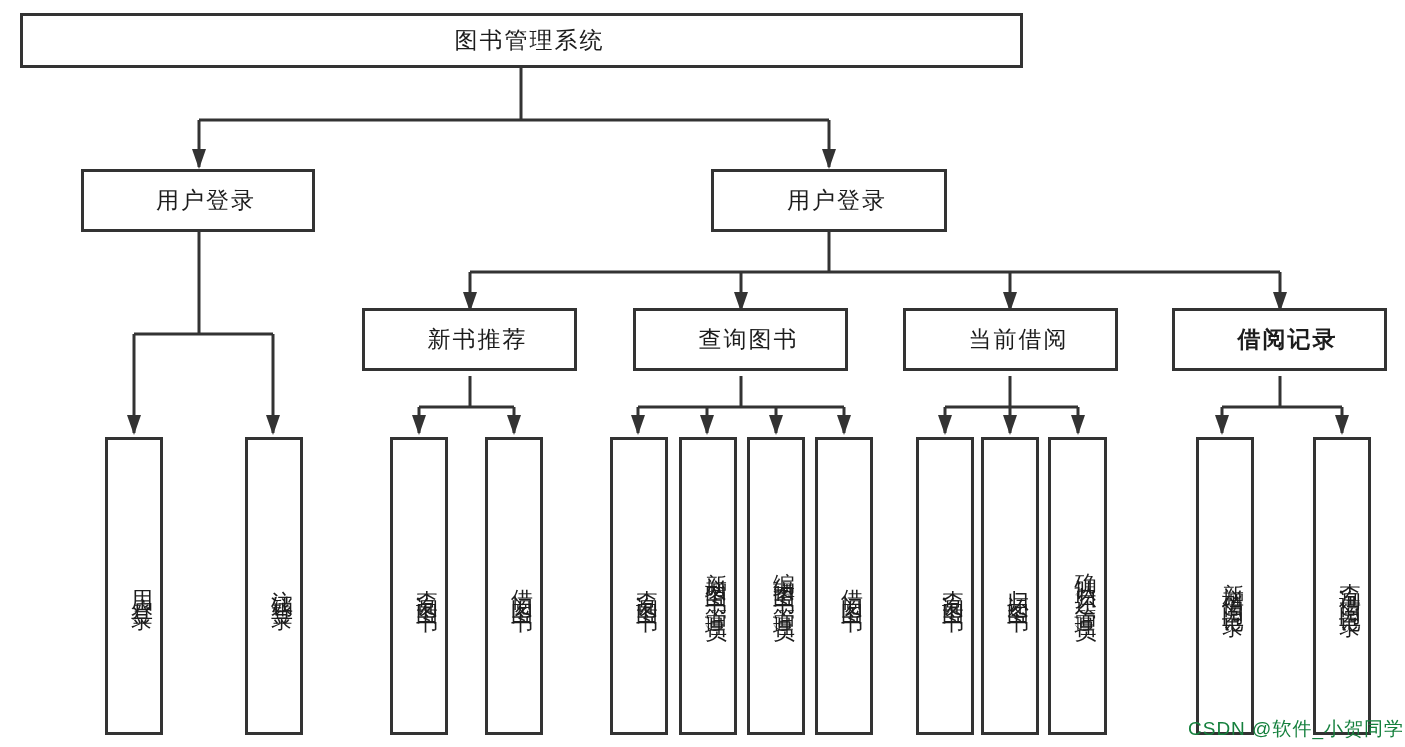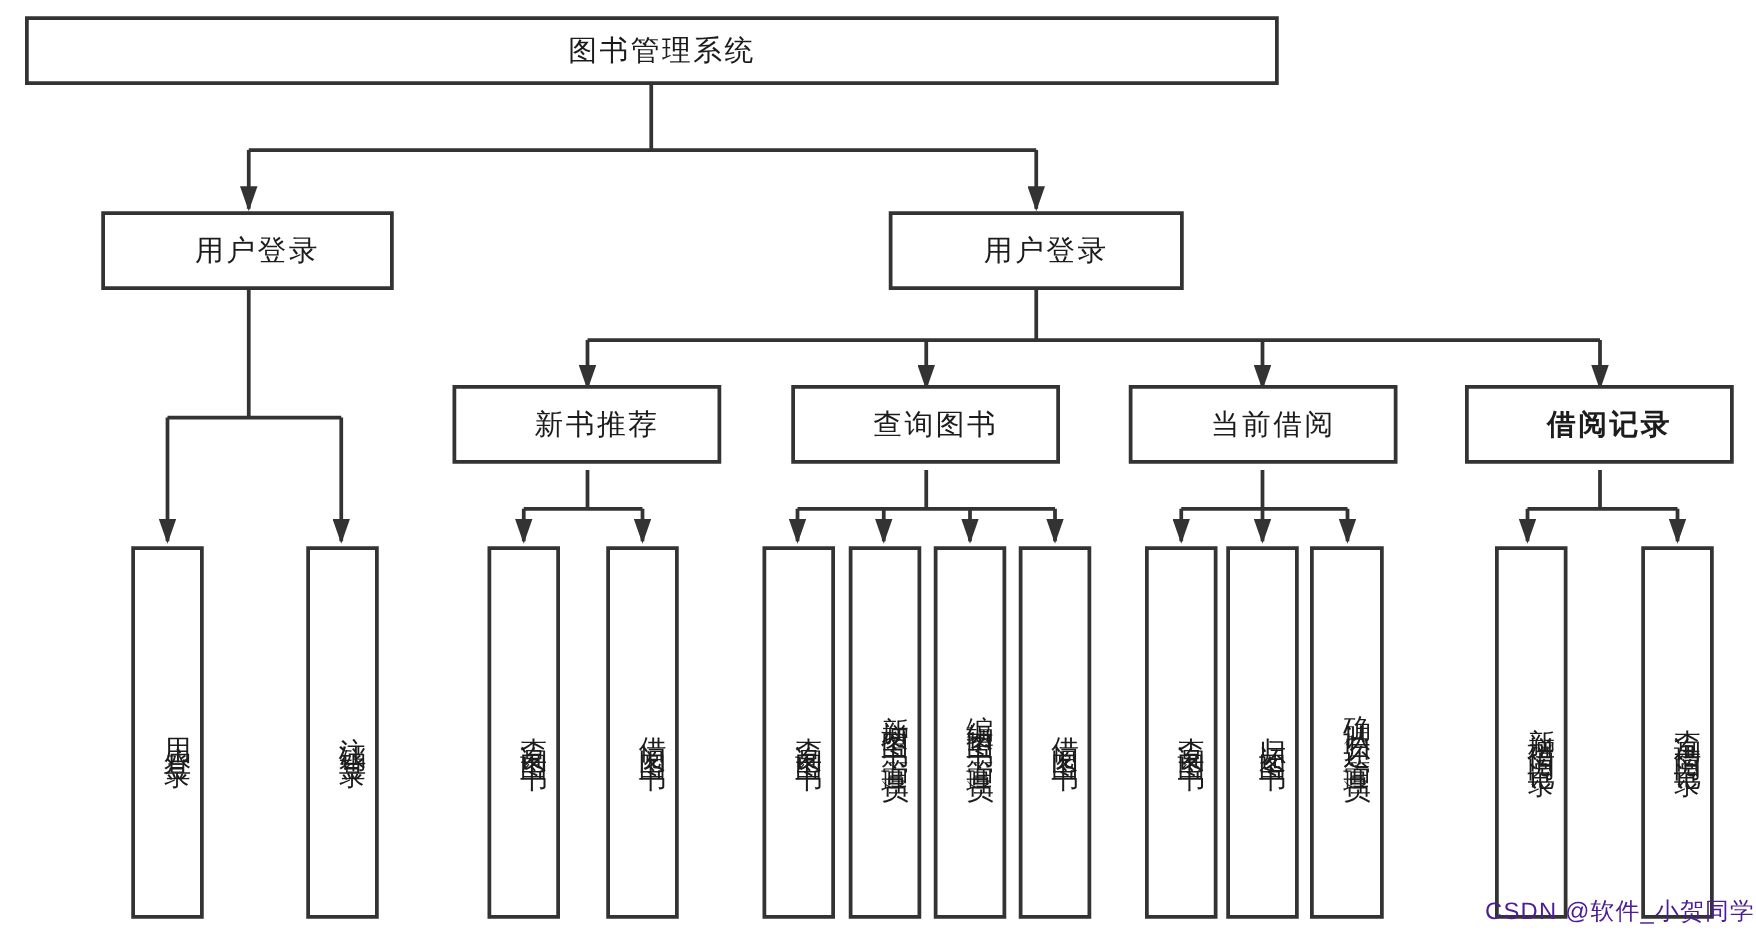--- a/index.html
+++ b/index.html
@@ -48,21 +48,21 @@
   .u1 { left:105px; }  .u2 { left:245px; }
   .r1 { left:390px; }  .r2 { left:485px; }
   .b1 { left:610px; }  .b2 { left:679px; } .b3 { left:747px; } .b4 { left:815px; }
   .c1 { left:916px; }  .c2 { left:981px; } .c3 { left:1048px; width:59px; }
   .j1 { left:1196px; } .j2 { left:1313px; }
 
   .watermark {
     position:absolute;
     left:1188px; top:716px;
     font-size:19px;
-    color:#4c1d95;
+    color:#15803d;
     letter-spacing:1px;
     white-space:nowrap;
     z-index:5;
   }
 </style>
 </head>
 <body>
 
 <div id="canvas">
 

